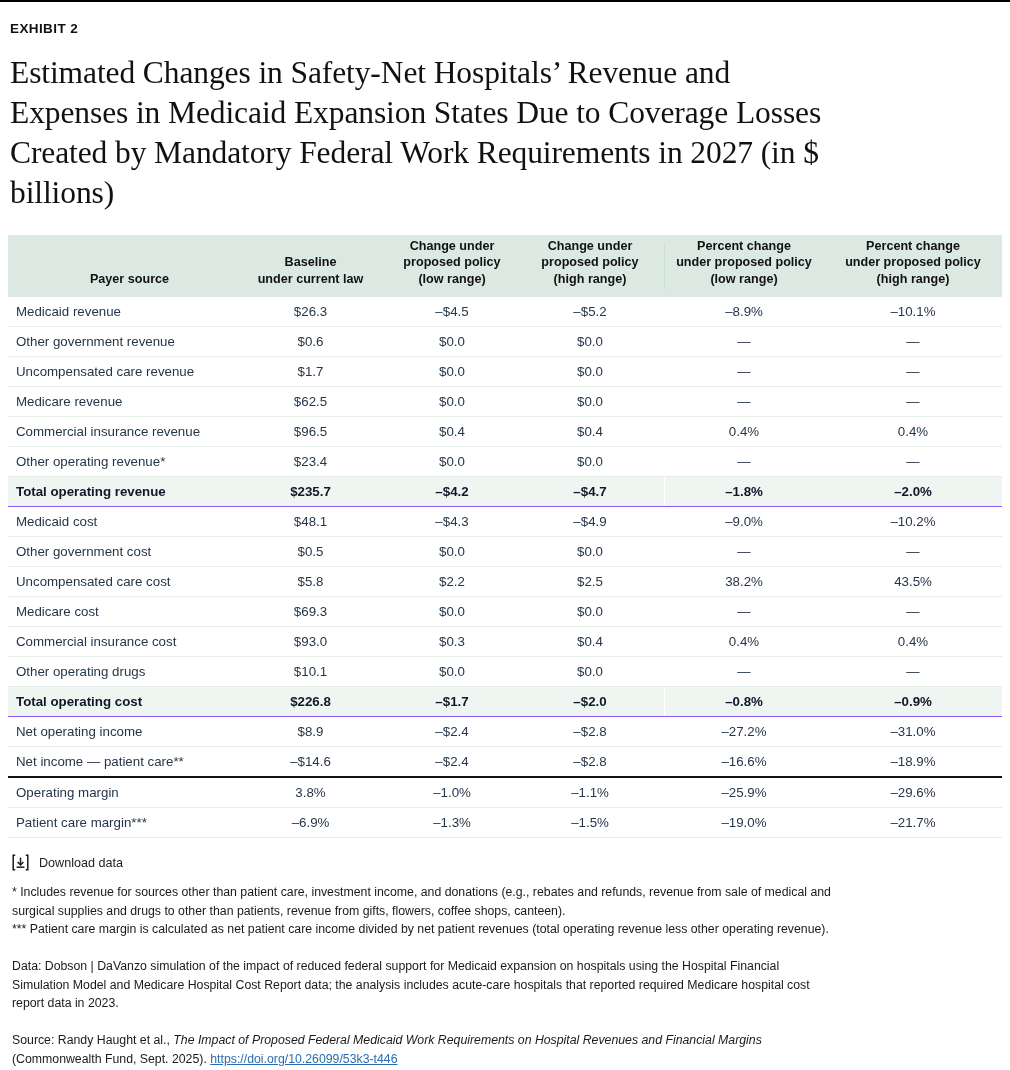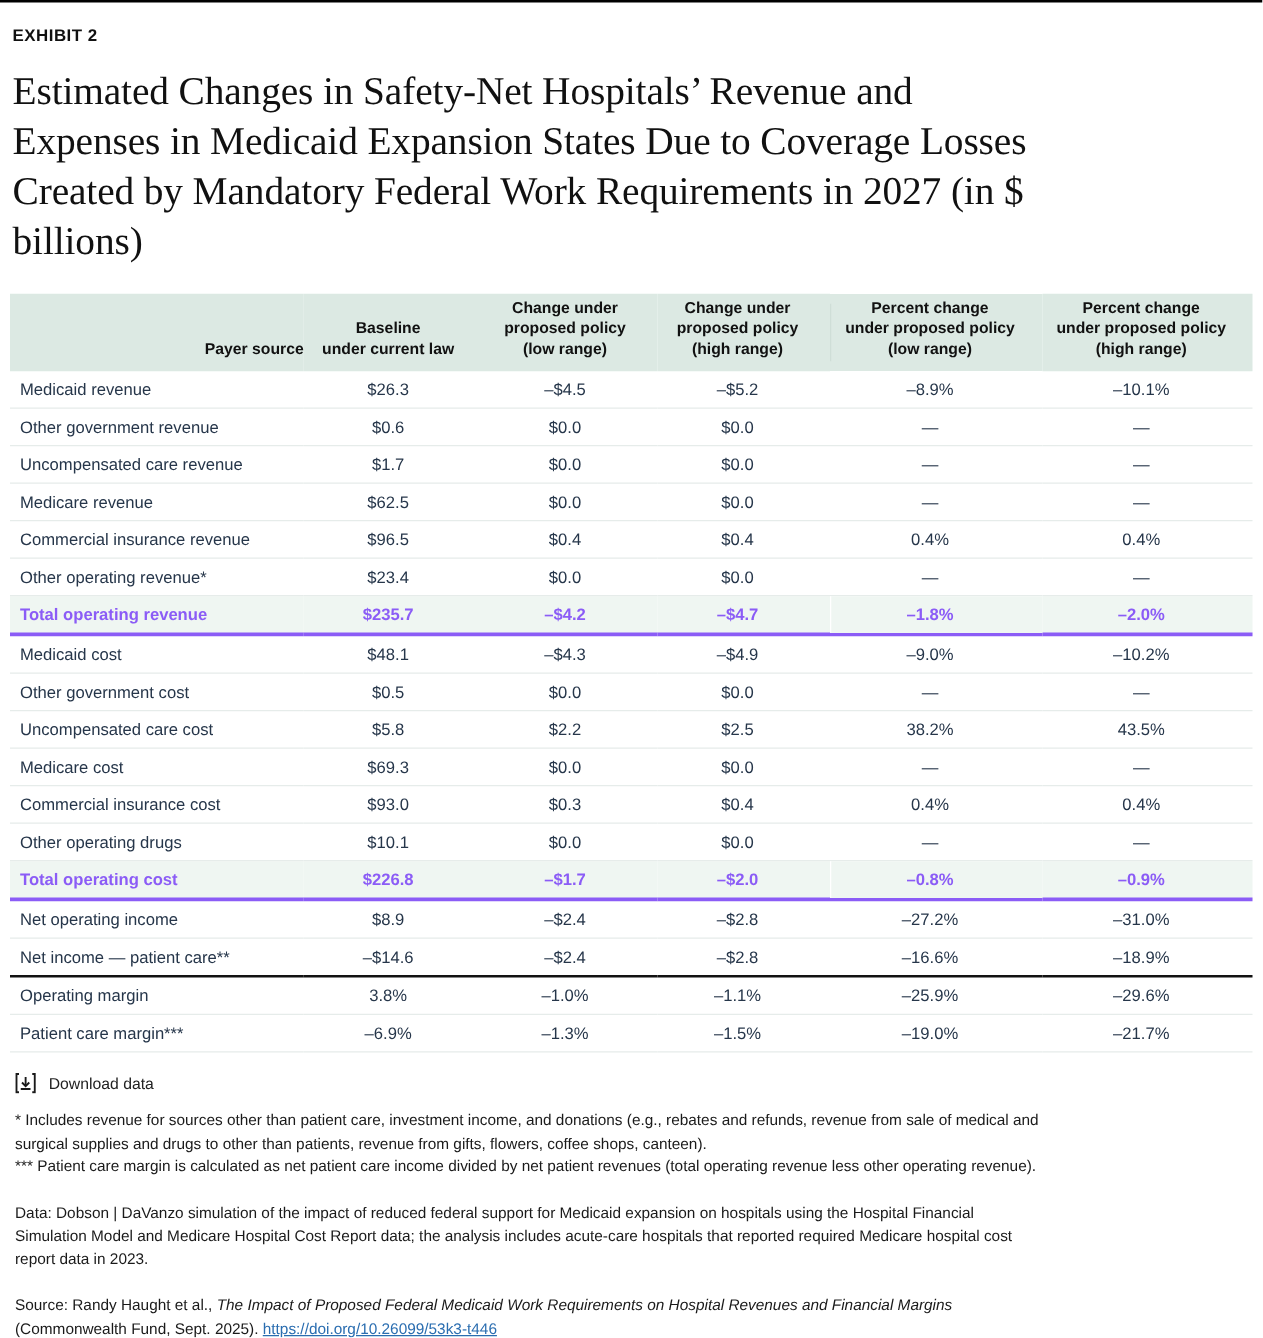--- a/index.html
+++ b/index.html
@@ -73,21 +73,21 @@
     font-size: 12.6px;
     font-weight: bold;
     color: #111111;
     vertical-align: bottom;
     padding: 0 0 10px 0;
     line-height: 1.30;
     height: 62px;
     box-sizing: border-box;
   }
   thead th.h-label {
-    text-align: right;
+    text-align: center;
     padding-left: 8px;
     margin-top: 42px;
   }
   thead th.h-num {
     text-align: center;
     padding-right: 10px;
   }
   thead th.h-pct-first {
     position: relative;
   }
@@ -112,22 +112,22 @@
     padding-left: 8px;
   }
   tbody td.num {
     text-align: center;
     padding-right: 10px;
   }
 
   tr.total-row td {
     background: #eff6f2;
     font-weight: bold;
-    color: #8b5cf6;
-    border-bottom: 3px solid #8b5cf6;
+    color: #0f172a;
+    border-bottom: 1px solid #8b5cf6;
   }
   tr.total-row td.pct-sep {
     position: relative;
   }
   tr.total-row td.pct-sep:before {
     content: "";
     position: absolute;
     left: 0; top: 0; bottom: 0;
     width: 1px;
     background: #ffffff;

